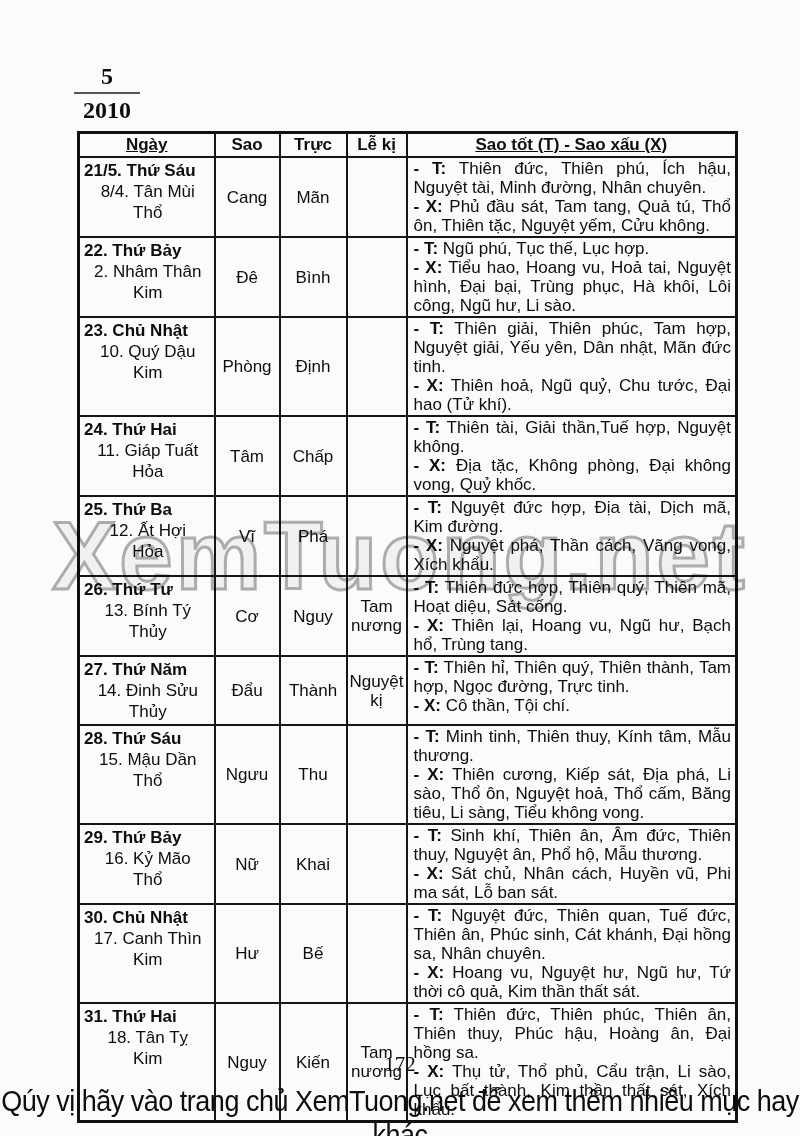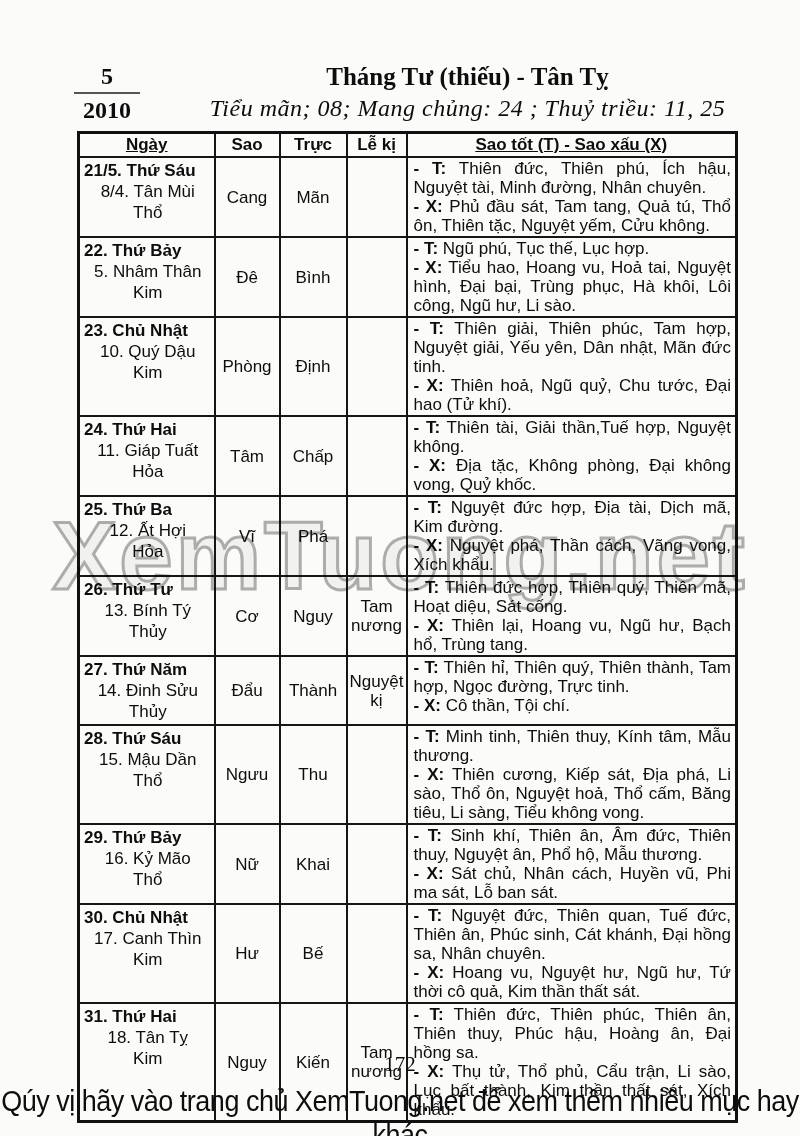--- a/index.html
+++ b/index.html
@@ -109,24 +109,20 @@
 </head>
 <body>
 
 <div class="page">
 
   <div class="fraction">
     <div class="num">5</div>
     <div class="den">2010</div>
   </div>
 
-  <div class="titles">
-    <div class="main-title">Tháng Tư (thiếu) - Tân Tỵ</div>
-    <div class="sub-title">Tiểu mãn; 08; Mang chủng: 24 ; Thuỷ triều: 11, 25</div>
-  </div>
 
   <table class="cal">
     <colgroup>
       <col class="c-date">
         <col class="c-sao">
         <col class="c-truc">
         <col class="c-leki">
         <col class="c-desc">
     </colgroup>
     <thead>
@@ -150,21 +146,21 @@
       <td class="c-leki"></td>
       <td class="c-desc">
         <p><b>- T:</b> <span>Thiên đức, Thiên phú, Ích hậu, Nguyệt tài, Minh đường, Nhân chuyên.</span></p>
         <p><b>- X:</b> <span>Phủ đầu sát, Tam tang, Quả tú, Thổ ôn, Thiên tặc, Nguyệt yếm, Cửu không.</span></p>
       </td>
     </tr>
 
     <tr>
       <td class="c-date">
         <div class="d1">22. Thứ Bảy</div>
-        <div class="d2">5. Nhâm Thân</div>
+        <div class="d2">2. Nhâm Thân</div>
         <div class="d2">Kim</div>
       </td>
       <td class="c-sao">Đê</td>
       <td class="c-truc">Bình</td>
       <td class="c-leki"></td>
       <td class="c-desc">
         <p><b>- T:</b> <span>Ngũ phú, Tục thế, Lục hợp.</span></p>
         <p><b>- X:</b> <span>Tiểu hao, Hoang vu, Hoả tai, Nguyệt hình, Đại bại, Trùng phục, Hà khôi, Lôi công, Ngũ hư, Li sào.</span></p>
       </td>
     </tr>

